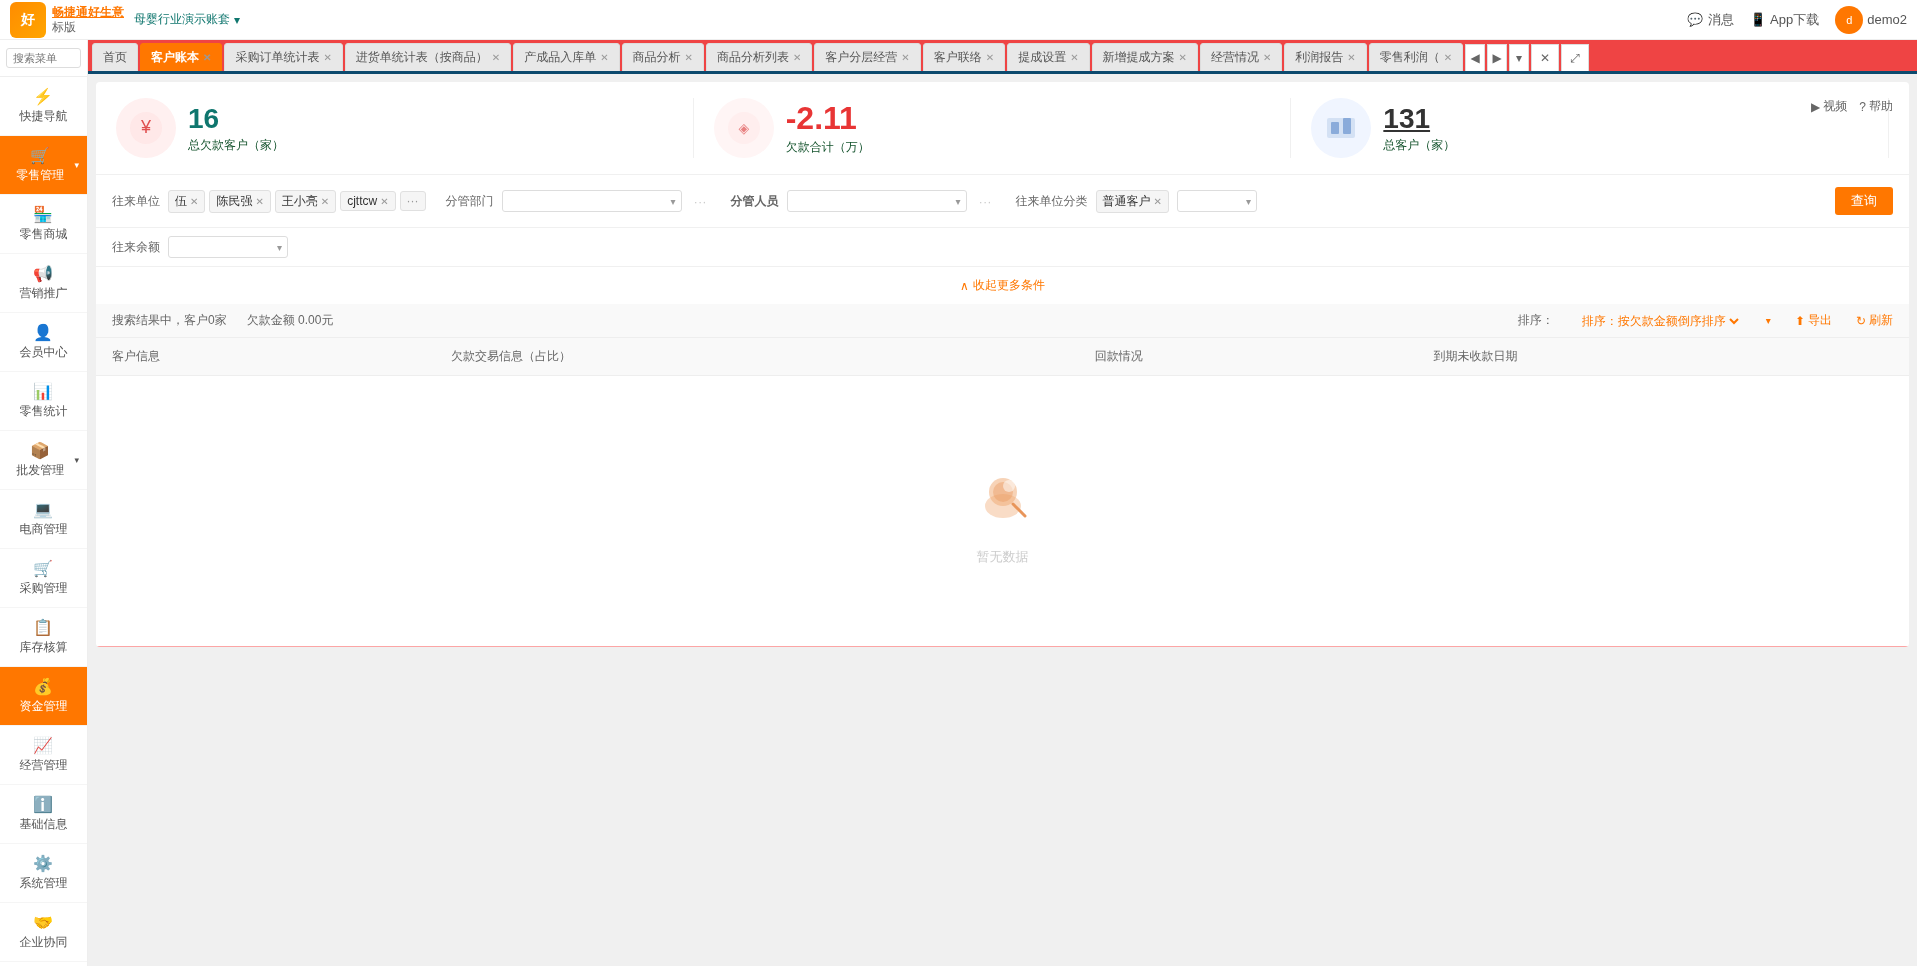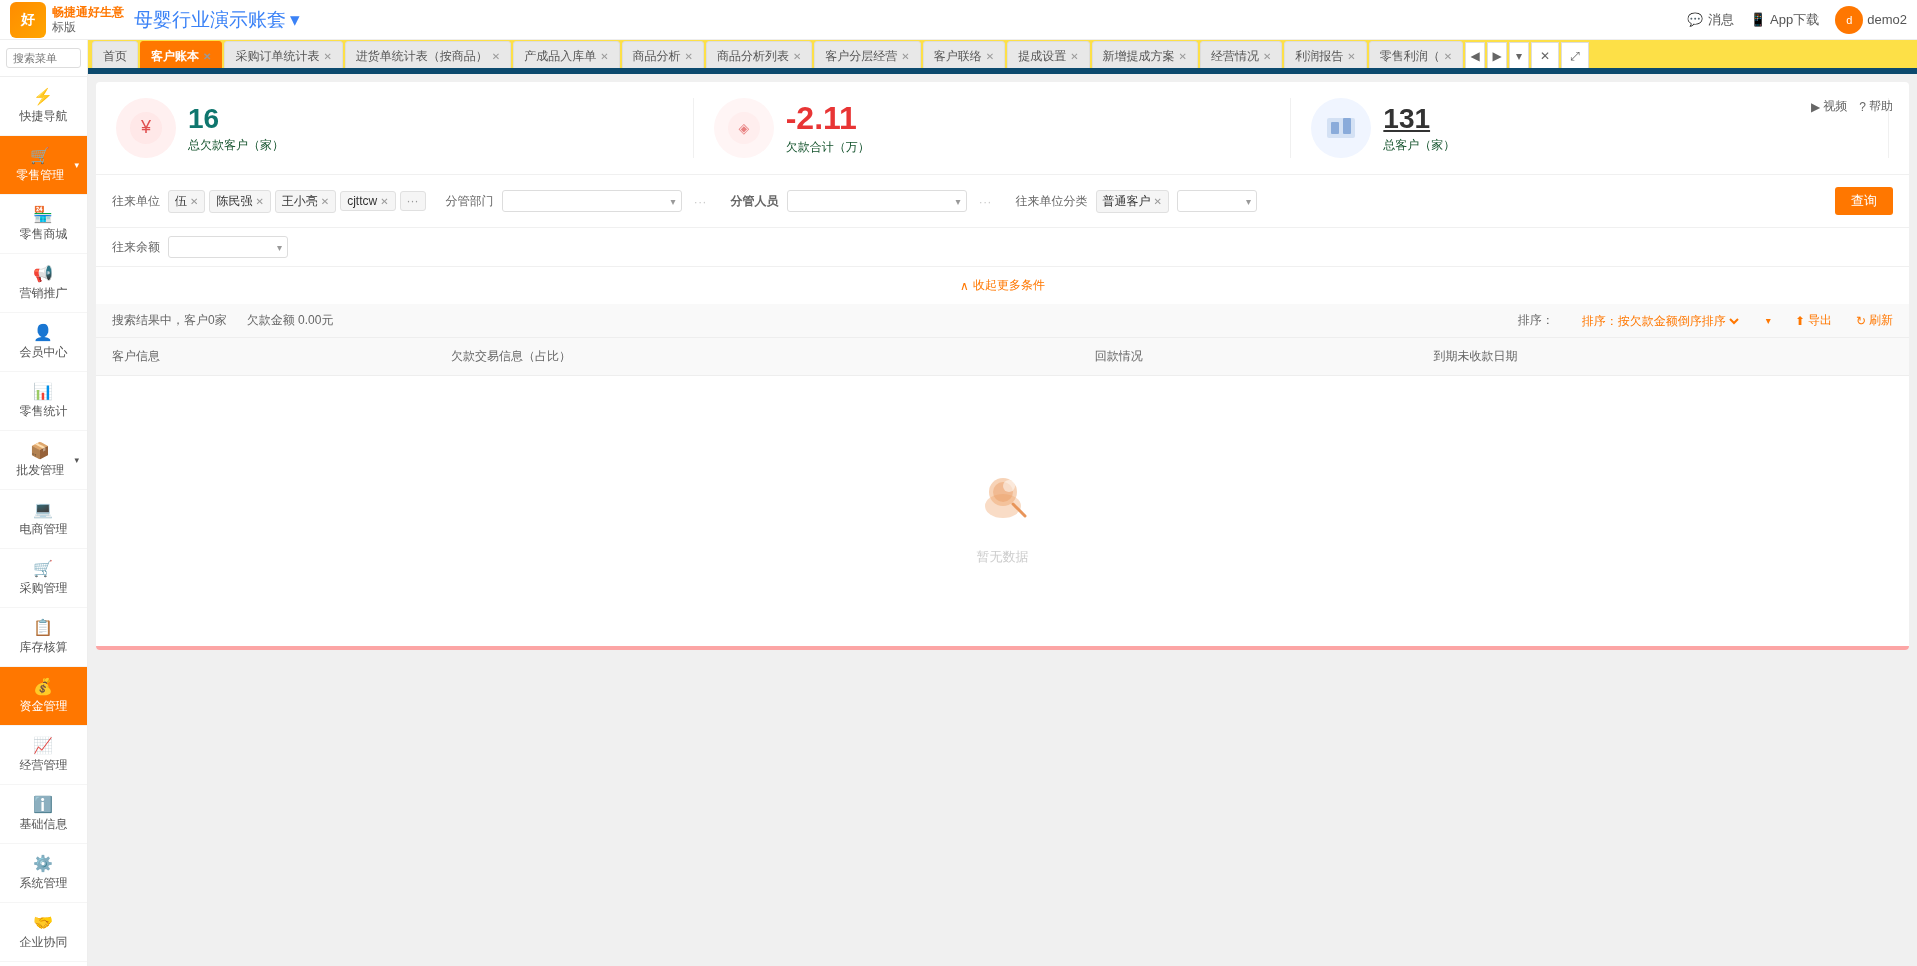--- a/index.html
+++ b/index.html
@@ -4,29 +4,29 @@
   <style>
     * { box-sizing: border-box; margin: 0; padding: 0; }
     body { font-family: 'Microsoft YaHei', Arial, sans-serif; font-size: 13px; background: #f5f5f5; color: #333; overflow: hidden; height: 966px; }
 
     
     .app-container { display: flex; flex-direction: column; height: 100%; }
     .top-bar { display: flex; align-items: center; background: #fff; border-bottom: 1px solid #eee; height: 40px; padding: 0 10px; flex-shrink: 0; }
     .main-layout { display: flex; flex: 1; overflow: hidden; }
     .sidebar { width: 88px; background: #fff; border-right: 1px solid #eee; display: flex; flex-direction: column; flex-shrink: 0; overflow-y: auto; }
     .content-area { flex: 1; display: flex; flex-direction: column; overflow: hidden; }
-    .tab-bar { background: #fde047; border-bottom: 6px solid #0c4a6e; display: flex; align-items: center; height: 34px; flex-shrink: 0; overflow: hidden; }
+    .tab-bar { background: #ef4444; border-bottom: 3px solid #0c4a6e; display: flex; align-items: center; height: 34px; flex-shrink: 0; overflow: hidden; }
     .page-content { flex: 1; overflow-y: auto; background: #f0f0f0; }
 
     
     .top-bar-logo { display: flex; align-items: center; gap: 6px; }
     .logo-icon { width: 36px; height: 36px; background: linear-gradient(135deg, #ff8c00, #ffa500); border-radius: 6px; display: flex; align-items: center; justify-content: center; color: white; font-size: 14px; font-weight: bold; }
     .logo-text { font-size: 12px; color: #666; line-height: 1.2; }
-    .logo-text .line1 { color: #ff7700; font-weight: bold; }
-    .top-bar-dropdown { margin-left: 10px; display: flex; align-items: center; gap: 4px; cursor: pointer; color: #3b82f6; font-size: 19px; }
+    .logo-text .line1 { color: #ff7700; font-weight: bold; text-decoration: underline; }
+    .top-bar-dropdown { margin-left: 10px; display: flex; align-items: center; gap: 4px; cursor: pointer; color: #0f766e; font-size: 12px; }
     .top-bar-right { margin-left: auto; display: flex; align-items: center; gap: 16px; color: #555; font-size: 13px; }
     .top-bar-right .item { display: flex; align-items: center; gap: 4px; cursor: pointer; }
     .avatar { width: 28px; height: 28px; border-radius: 50%; background: #ff7700; display: flex; align-items: center; justify-content: center; color: white; font-size: 11px; }
 
     
     .tab-bar { padding: 0 4px; gap: 2px; }
     .tab { display: flex; align-items: center; padding: 0 10px; height: 30px; background: #e8e8e8; border: 1px solid #ddd; border-radius: 3px 3px 0 0; cursor: pointer; white-space: nowrap; font-size: 12px; color: #555; gap: 4px; margin-top: 4px; flex-shrink: 0; }
     .tab.active { background: #fff; border-bottom-color: #fff; color: #333; font-weight: bold; justify-content: flex-end; }
     .tab-close { font-size: 10px; color: #999; cursor: pointer; }
     .tab-nav-btn { width: 20px; height: 28px; display: flex; align-items: center; justify-content: center; cursor: pointer; color: #666; font-size: 12px; border: 1px solid #ddd; background: #fff; margin-top: 4px; }
@@ -73,21 +73,21 @@
     .collapse-btn { display: flex; align-items: center; gap: 4px; margin: 6px auto; color: #ff7700; font-size: 12px; cursor: pointer; justify-content: center; padding: 4px; }
 
     
     .results-bar { display: flex; align-items: center; padding: 8px 16px; background: #f9f9f9; border-bottom: 1px solid #eee; font-size: 12px; color: #666; }
     .results-bar .right { margin-left: auto; display: flex; align-items: center; gap: 24px; }
     .results-bar .btn-link { color: #ff7700; cursor: pointer; display: flex; align-items: center; gap: 3px; }
 
     
     .data-table { width: 100%; border-collapse: collapse; }
     .data-table th { padding: 10px 16px; text-align: left; font-weight: normal; color: #666; font-size: 12px; background: #f9f9f9; border-bottom: 1px solid #eee; }
-    .data-table td { padding: 10px 16px; border-bottom: 4px solid #fca5a5; font-size: 12px; text-align: right; }
+    .data-table td { padding: 10px 16px; border-bottom: 1px solid #fca5a5; font-size: 12px; text-align: right; }
 
     
     .empty-state { display: flex; flex-direction: column; align-items: center; justify-content: center; padding: 80px 0; color: #ccc; font-size: 13px; }
     .empty-icon { width: 80px; height: 80px; margin-bottom: 12px; }
 
     
     .sort-select { border: none; background: transparent; font-size: 12px; color: #ff7700; cursor: pointer; }
 
     
     .query-btn { background: #ff7700; color: white; border: none; border-radius: 3px; padding: 5px 16px; font-size: 13px; cursor: pointer; white-space: nowrap; }

